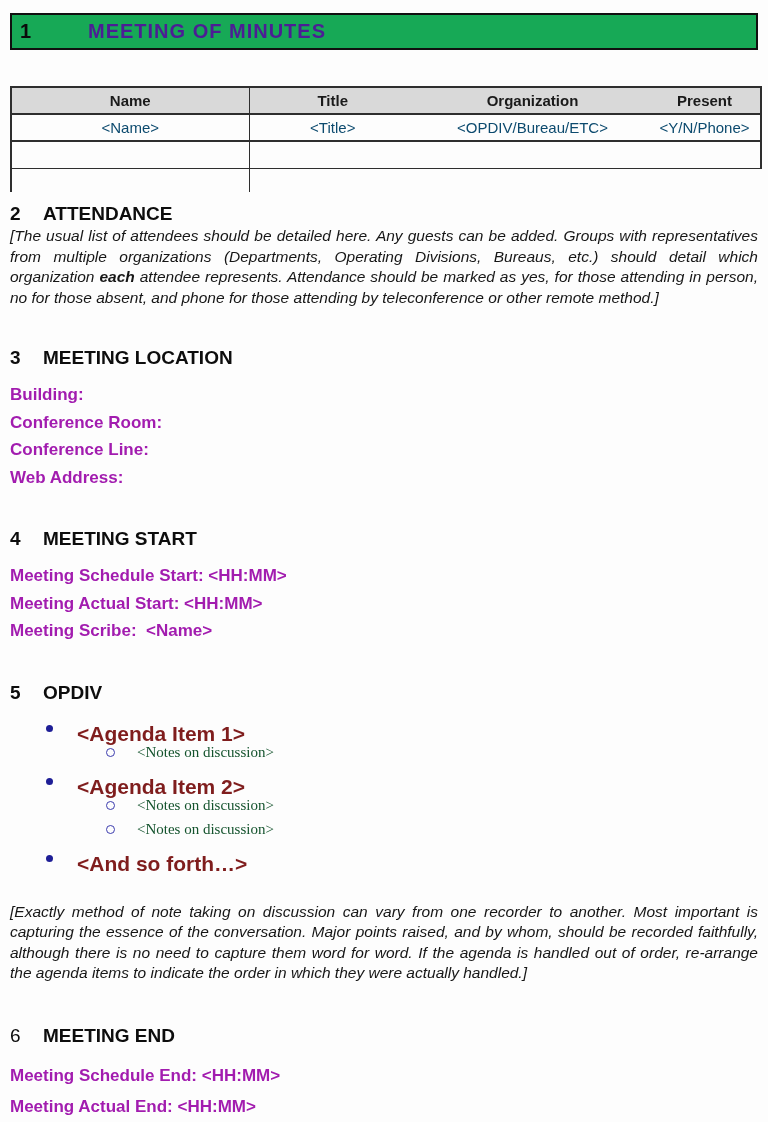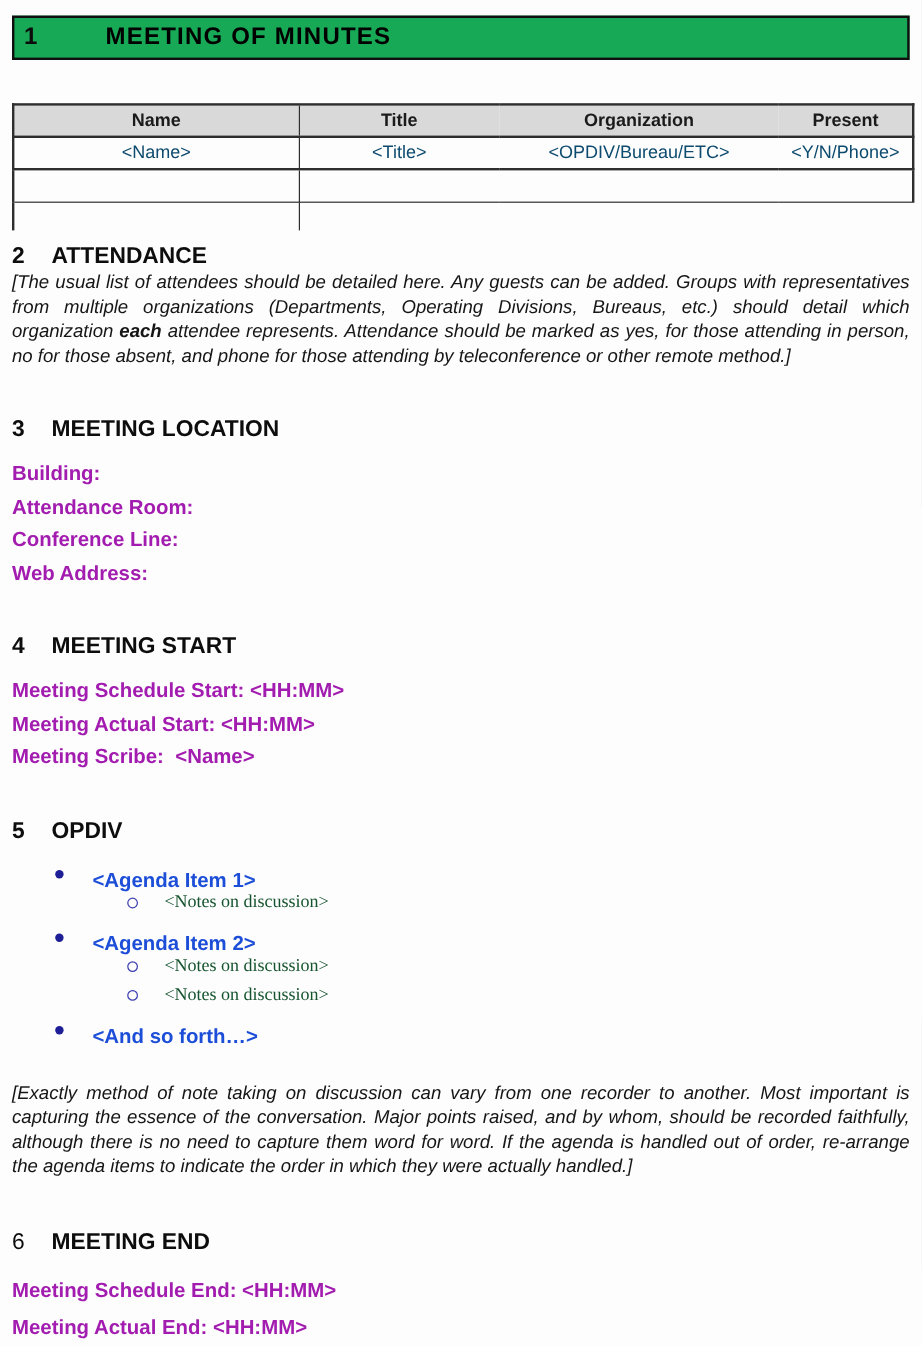--- a/index.html
+++ b/index.html
@@ -21,21 +21,21 @@
     background:#17a956;
     border:2px solid #101010;
     display:flex;
     align-items:center;
   }
   .title-bar .num{
     font-size:20px;font-weight:bold;color:#0b0b0b;
     padding-left:8px;width:76px;box-sizing:border-box;
   }
   .title-bar .ttl{
-    font-size:20px;font-weight:bold;color:#000000;letter-spacing:1px;
+    font-size:20px;font-weight:bold;color:#4c1d95;letter-spacing:1px;
   }
   
   table.att{
     border-collapse:collapse;
     margin-top:36px;
     width:750px;
     table-layout:fixed;
   }
   table.att td,table.att th{
     height:27px;
@@ -86,21 +86,21 @@
   .fields{margin-top:12px;}
   .fields-end .field{line-height:31px;}
   .fields-end{margin-top:13px;}
   
   .agenda{margin-top:12px;}
   .agenda-item{display:flex;align-items:center;height:25px;margin-top:4px;}
   .agenda-item .bullet{
     flex:0 0 7px;width:7px;height:7px;border-radius:50%;
     background:#1e1e96;margin-left:36px;margin-right:24px;
   }
-  .agenda-item .lbl{font-size:17px;font-weight:bold;color:#1d4ed8;margin-top:12px;}
+  .agenda-item .lbl{font-size:21px;font-weight:bold;color:#7f1d1d;margin-top:12px;}
   .agenda-note{display:flex;align-items:center;height:24px;}
   .agenda-note .circle{
     flex:0 0 7px;width:7px;height:7px;border-radius:50%;
     border:1.5px solid #3c3cae;background:transparent;
     margin-left:96px;margin-right:22px;box-sizing:content-box;
   }
   .agenda-note .txt{font-size:15px;color:#14532d;font-family:Liberation Serif, serif;}
   .note-2{margin-top:31px;}
 </style>
 </head>
@@ -153,21 +153,21 @@
     <span>ATTENDANCE</span>
   </div>
   <div class="note"><span>[The usual list of attendees should be detailed here. Any guests can be added. Groups with representatives from multiple organizations (Departments, Operating Divisions, Bureaus, etc.) should detail which organization </span><b>each</b><span> attendee represents. Attendance should be marked as yes, for those attending in person, no for those absent, and phone for those attending by teleconference or other remote method.]</span></div>
 
   <div class="sec sec-3">
     <span class="n">3</span>
     <span>MEETING LOCATION</span>
   </div>
   <div class="fields">
     <div class="field">Building:</div>
-    <div class="field">Attendance Room:</div>
+    <div class="field">Conference Room:</div>
     <div class="field">Conference Line:</div>
     <div class="field">Web Address:</div>
   </div>
 
   <div class="sec sec-4">
     <span class="n">4</span>
     <span>MEETING START</span>
   </div>
   <div class="fields">
     <div class="field">Meeting Schedule Start: &lt;HH:MM&gt;</div>

